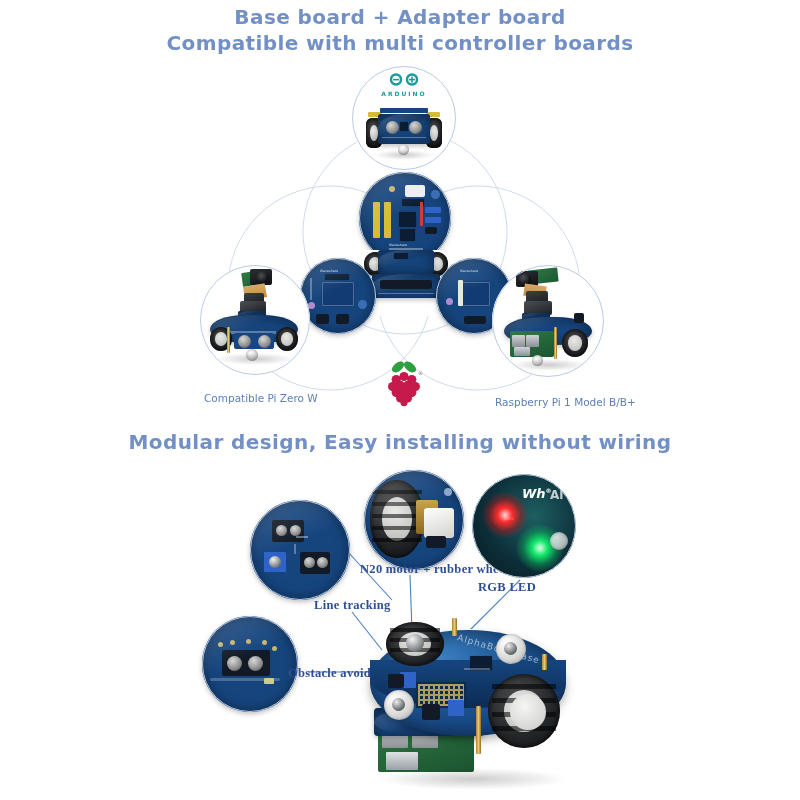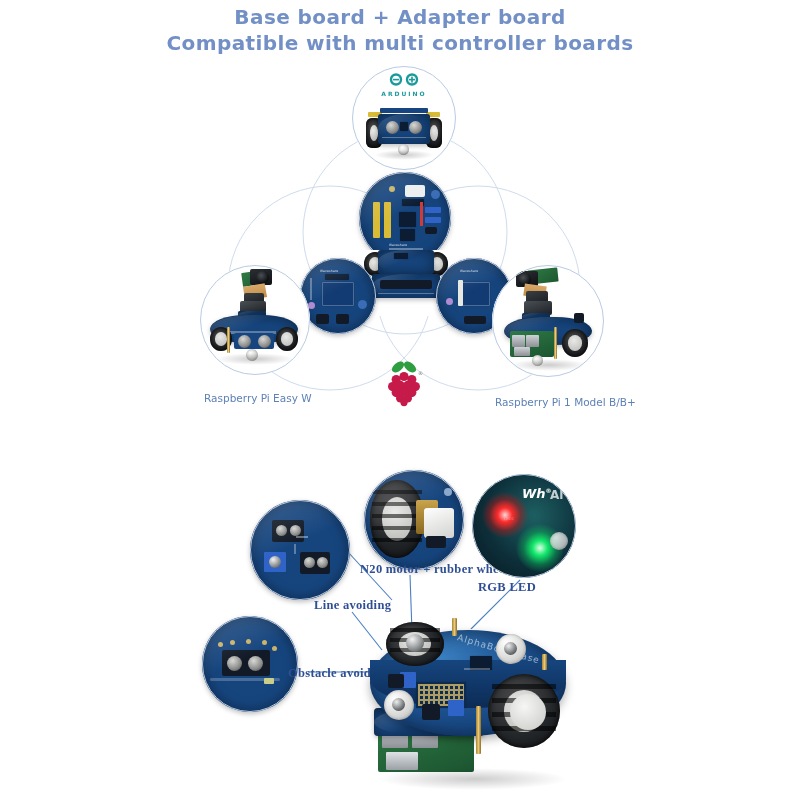--- a/index.html
+++ b/index.html
@@ -254,21 +254,21 @@
     <div class="tire" style="left:10px;top:62px;width:22px;height:24px;"></div>
     <div class="tire" style="left:76px;top:62px;width:22px;height:24px;"></div>
     <div class="ultraboard" style="left:34px;top:68px;width:40px;height:16px;"></div>
     <div class="ultra" style="left:38px;top:70px;width:13px;height:13px;"></div>
     <div class="ultra" style="left:58px;top:70px;width:13px;height:13px;"></div>
     <div class="brassrod" style="left:27px;top:62px;width:3px;height:26px;"></div>
     <div class="white-ball" style="left:46px;top:84px;width:12px;height:12px;"></div>
     <div class="shadow" style="left:16px;top:88px;width:78px;height:12px;"></div>
   </div>
   <div class="ring" style="left:200px;top:265px;width:110px;height:110px;"></div>
-  <div class="cap" style="left:204px;top:392px;">Raspberry Pi Easy W</div>
+  <div class="cap" style="left:204px;top:392px;">Compatible Pi Zero W</div>
 
   <div class="circ" style="left:492px;top:265px;width:112px;height:112px;">
     <div style="position:absolute;inset:0;border-radius:50%;background:#fff;"></div>
     <div class="greenpcb" style="left:36px;top:4px;width:30px;height:14px;transform:rotate(-6deg);"></div>
     <div class="camhead" style="left:24px;top:6px;width:22px;height:16px;"></div>
     <div class="camlens" style="left:26px;top:8px;width:13px;height:13px;"></div>
     <div class="flex" style="left:32px;top:20px;width:22px;height:12px;transform:rotate(8deg);"></div>
     <div class="servo" style="left:34px;top:26px;width:22px;height:16px;"></div>
     <div class="servo" style="left:32px;top:36px;width:28px;height:14px;background:linear-gradient(160deg,#4a4f55,#1d2124);"></div>
     <div class="pcb" style="left:30px;top:48px;width:28px;height:8px;border-radius:2px;"></div>
@@ -306,20 +306,21 @@
         <circle cx="30.8" cy="34.6" r="4.6"></circle>
         <circle cx="23" cy="33.4" r="4.6"></circle>
         <circle cx="19.3" cy="40.2" r="4.3"></circle>
         <circle cx="26.7" cy="40.2" r="4.3"></circle>
         <circle cx="23" cy="44.6" r="3.6"></circle>
       </g>
       <text x="37" y="17" font-size="5" fill="#777" font-family="DejaVu Sans, sans-serif">®</text>
     </svg>
   </div>
 
+  <div class="heading" id="h3">Modular design, Easy installing without wiring</div>
 
   <svg class="lines">
 
     <line x1="337" y1="540" x2="392" y2="600" stroke="#4a7fc1" stroke-width="1.1"></line>
 
     <line x1="410" y1="575" x2="412" y2="632" stroke="#4a7fc1" stroke-width="1.1"></line>
 
     <line x1="520" y1="580" x2="470" y2="630" stroke="#4a7fc1" stroke-width="1.1"></line>
 
     <line x1="308" y1="672" x2="382" y2="672" stroke="#4a7fc1" stroke-width="1.1"></line>
@@ -338,21 +339,21 @@
     <div class="ultra" style="left:40px;top:25px;width:11px;height:11px;"></div>
     <div class="blkblk" style="left:50px;top:52px;width:30px;height:22px;"></div>
     <div class="ultra" style="left:54px;top:57px;width:11px;height:11px;"></div>
     <div class="ultra" style="left:67px;top:57px;width:11px;height:11px;"></div>
     <div class="blueblk" style="left:14px;top:52px;width:22px;height:20px;background:#2f63c8;"></div>
     <div class="steel" style="left:19px;top:56px;width:12px;height:12px;"></div>
     <div class="silk" style="left:46px;top:36px;width:12px;height:2px;opacity:.6;"></div>
     <div class="silk" style="left:44px;top:44px;width:2px;height:10px;opacity:.5;"></div>
   </div>
   <div class="ring" style="left:250px;top:500px;width:100px;height:100px;"></div>
-  <div class="callout" style="left:314px;top:598px;">Line avoiding</div>
+  <div class="callout" style="left:314px;top:598px;">Line tracking</div>
 
   <div class="pcb" style="left:364px;top:470px;width:100px;height:100px;">
     <div class="tire" style="left:6px;top:10px;width:54px;height:78px;border-radius:26px/38px;"></div>
     <div class="tread" style="left:8px;top:20px;width:50px;height:4px;"></div>
     <div class="tread" style="left:8px;top:32px;width:50px;height:4px;"></div>
     <div class="tread" style="left:8px;top:44px;width:50px;height:4px;"></div>
     <div class="tread" style="left:8px;top:56px;width:50px;height:4px;"></div>
     <div class="tread" style="left:8px;top:68px;width:50px;height:4px;"></div>
     <div style="position:absolute;left:52px;top:30px;width:22px;height:34px;background:linear-gradient(180deg,#c9a24a,#8a6a22);border-radius:2px;"></div>
     <div style="position:absolute;left:60px;top:38px;width:30px;height:30px;background:linear-gradient(160deg,#fefefe,#d2d2d0);border-radius:3px;"></div>

